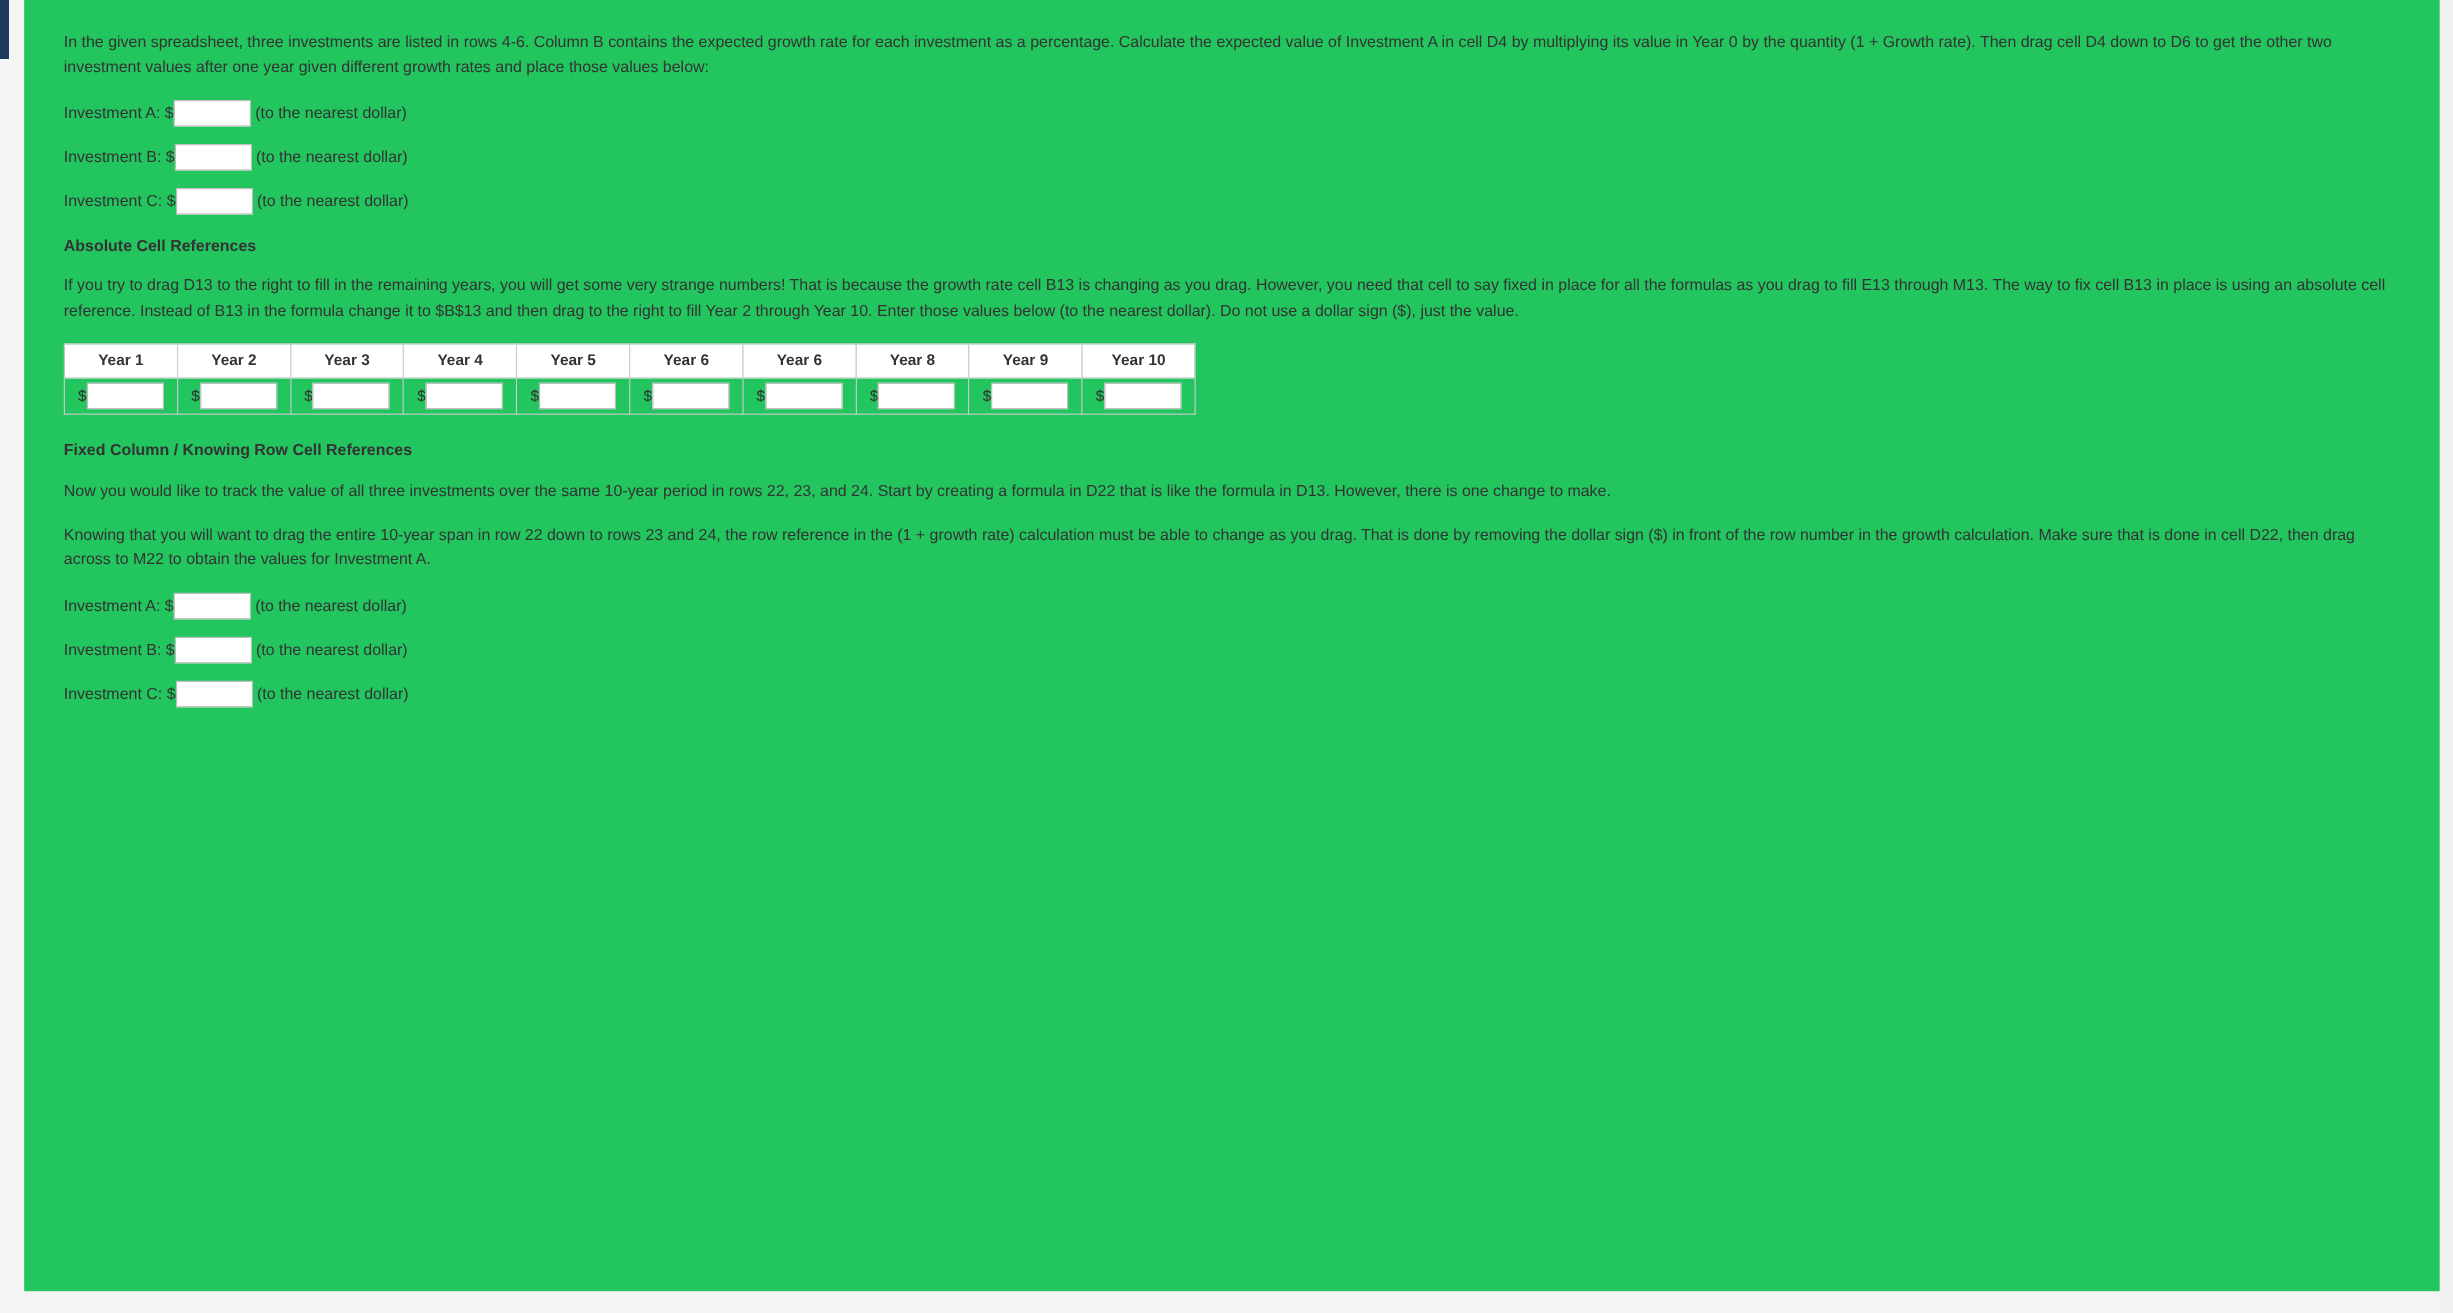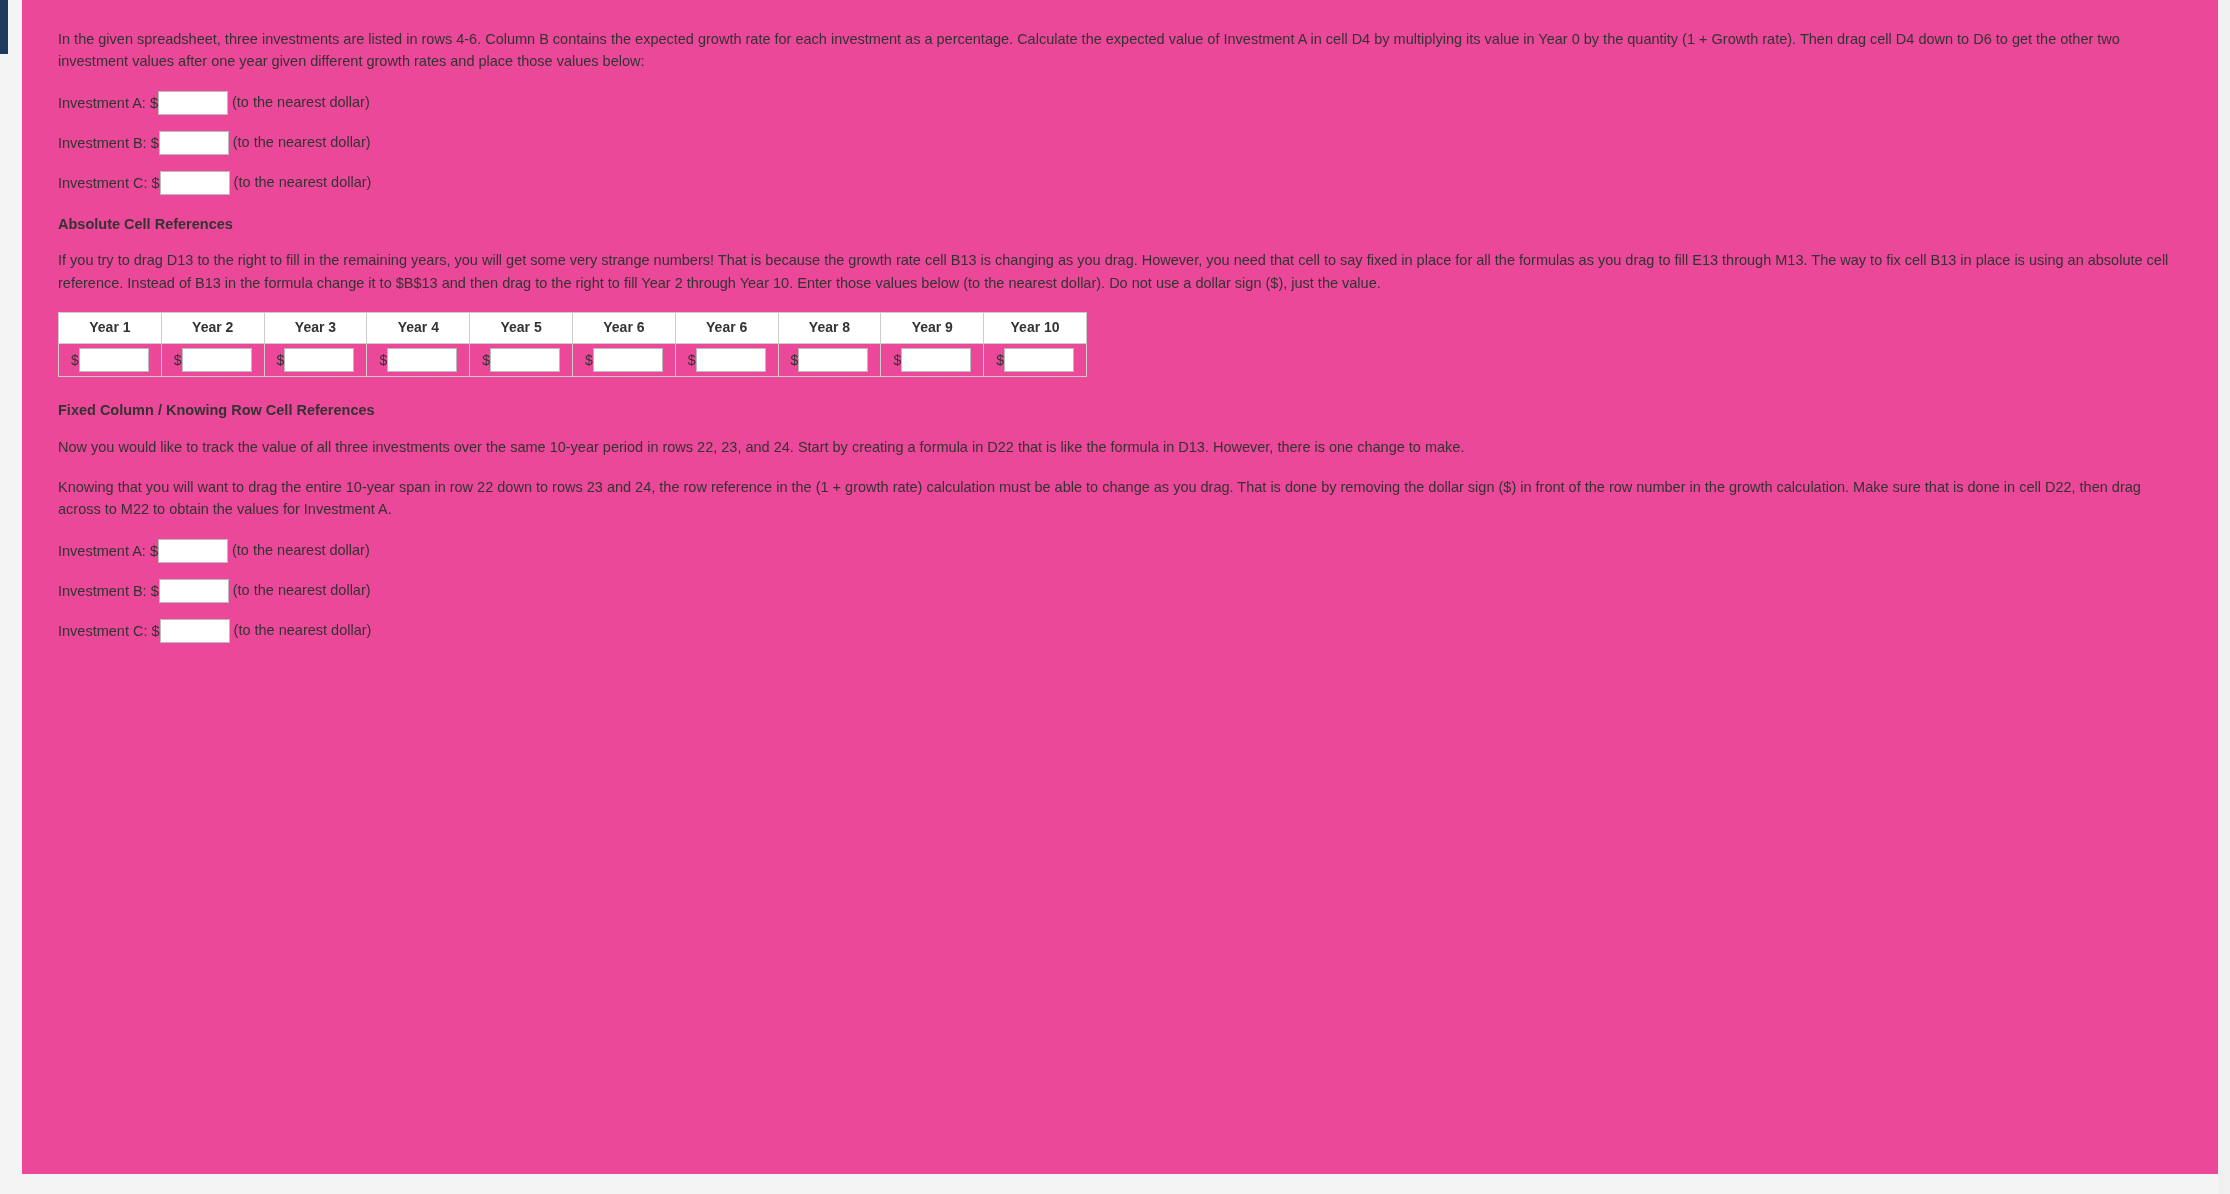--- a/index.html
+++ b/index.html
@@ -4,21 +4,21 @@
 <style>
   html, body {
     margin: 0;
     padding: 0;
     background: #f4f4f4;
     font-family: Verdana, Geneva, sans-serif;
     font-size: 14.5px;
     color: #333;
   }
   .page {
-    background: #ec4899;
+    background: #22c55e;
     margin: 0 12px 0 22px;
     padding: 28px 36px 40px 36px;
     min-height: calc(100vh - 20px);
     box-sizing: border-box;
     line-height: 1.55;
   }
   .edge-bar {
     position: fixed;
     left: 0; top: 0;
     width: 8px; height: 54px;

